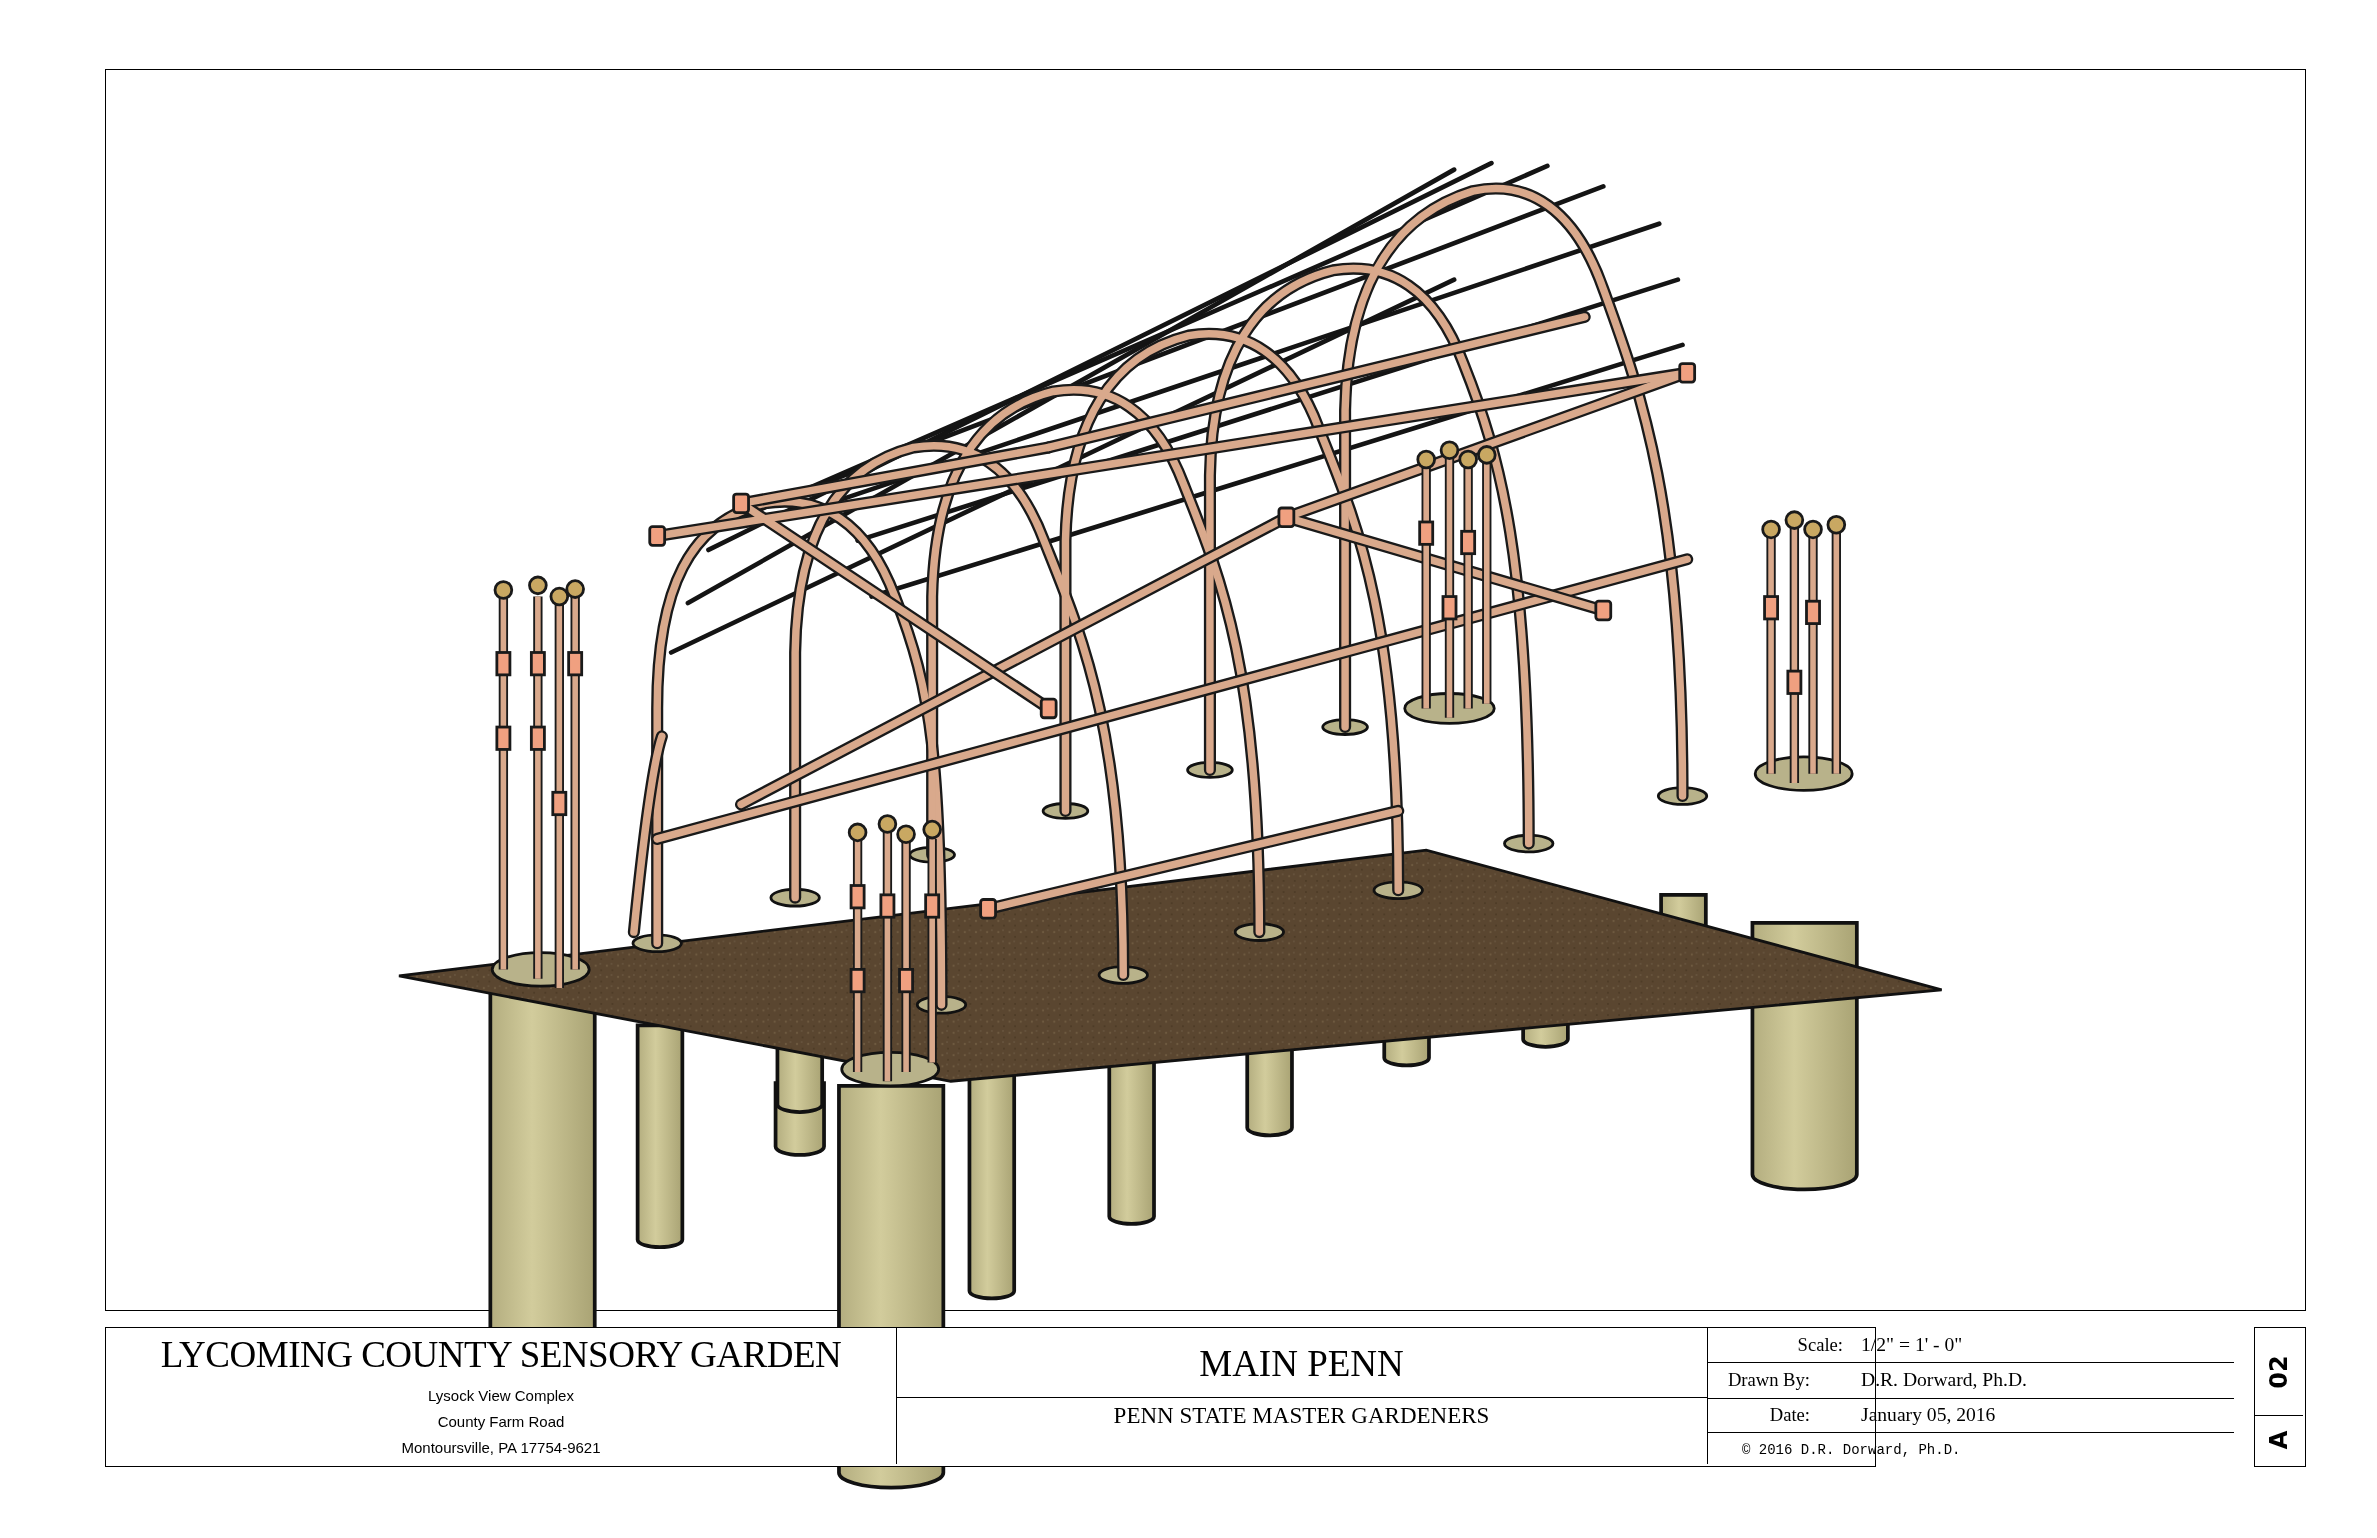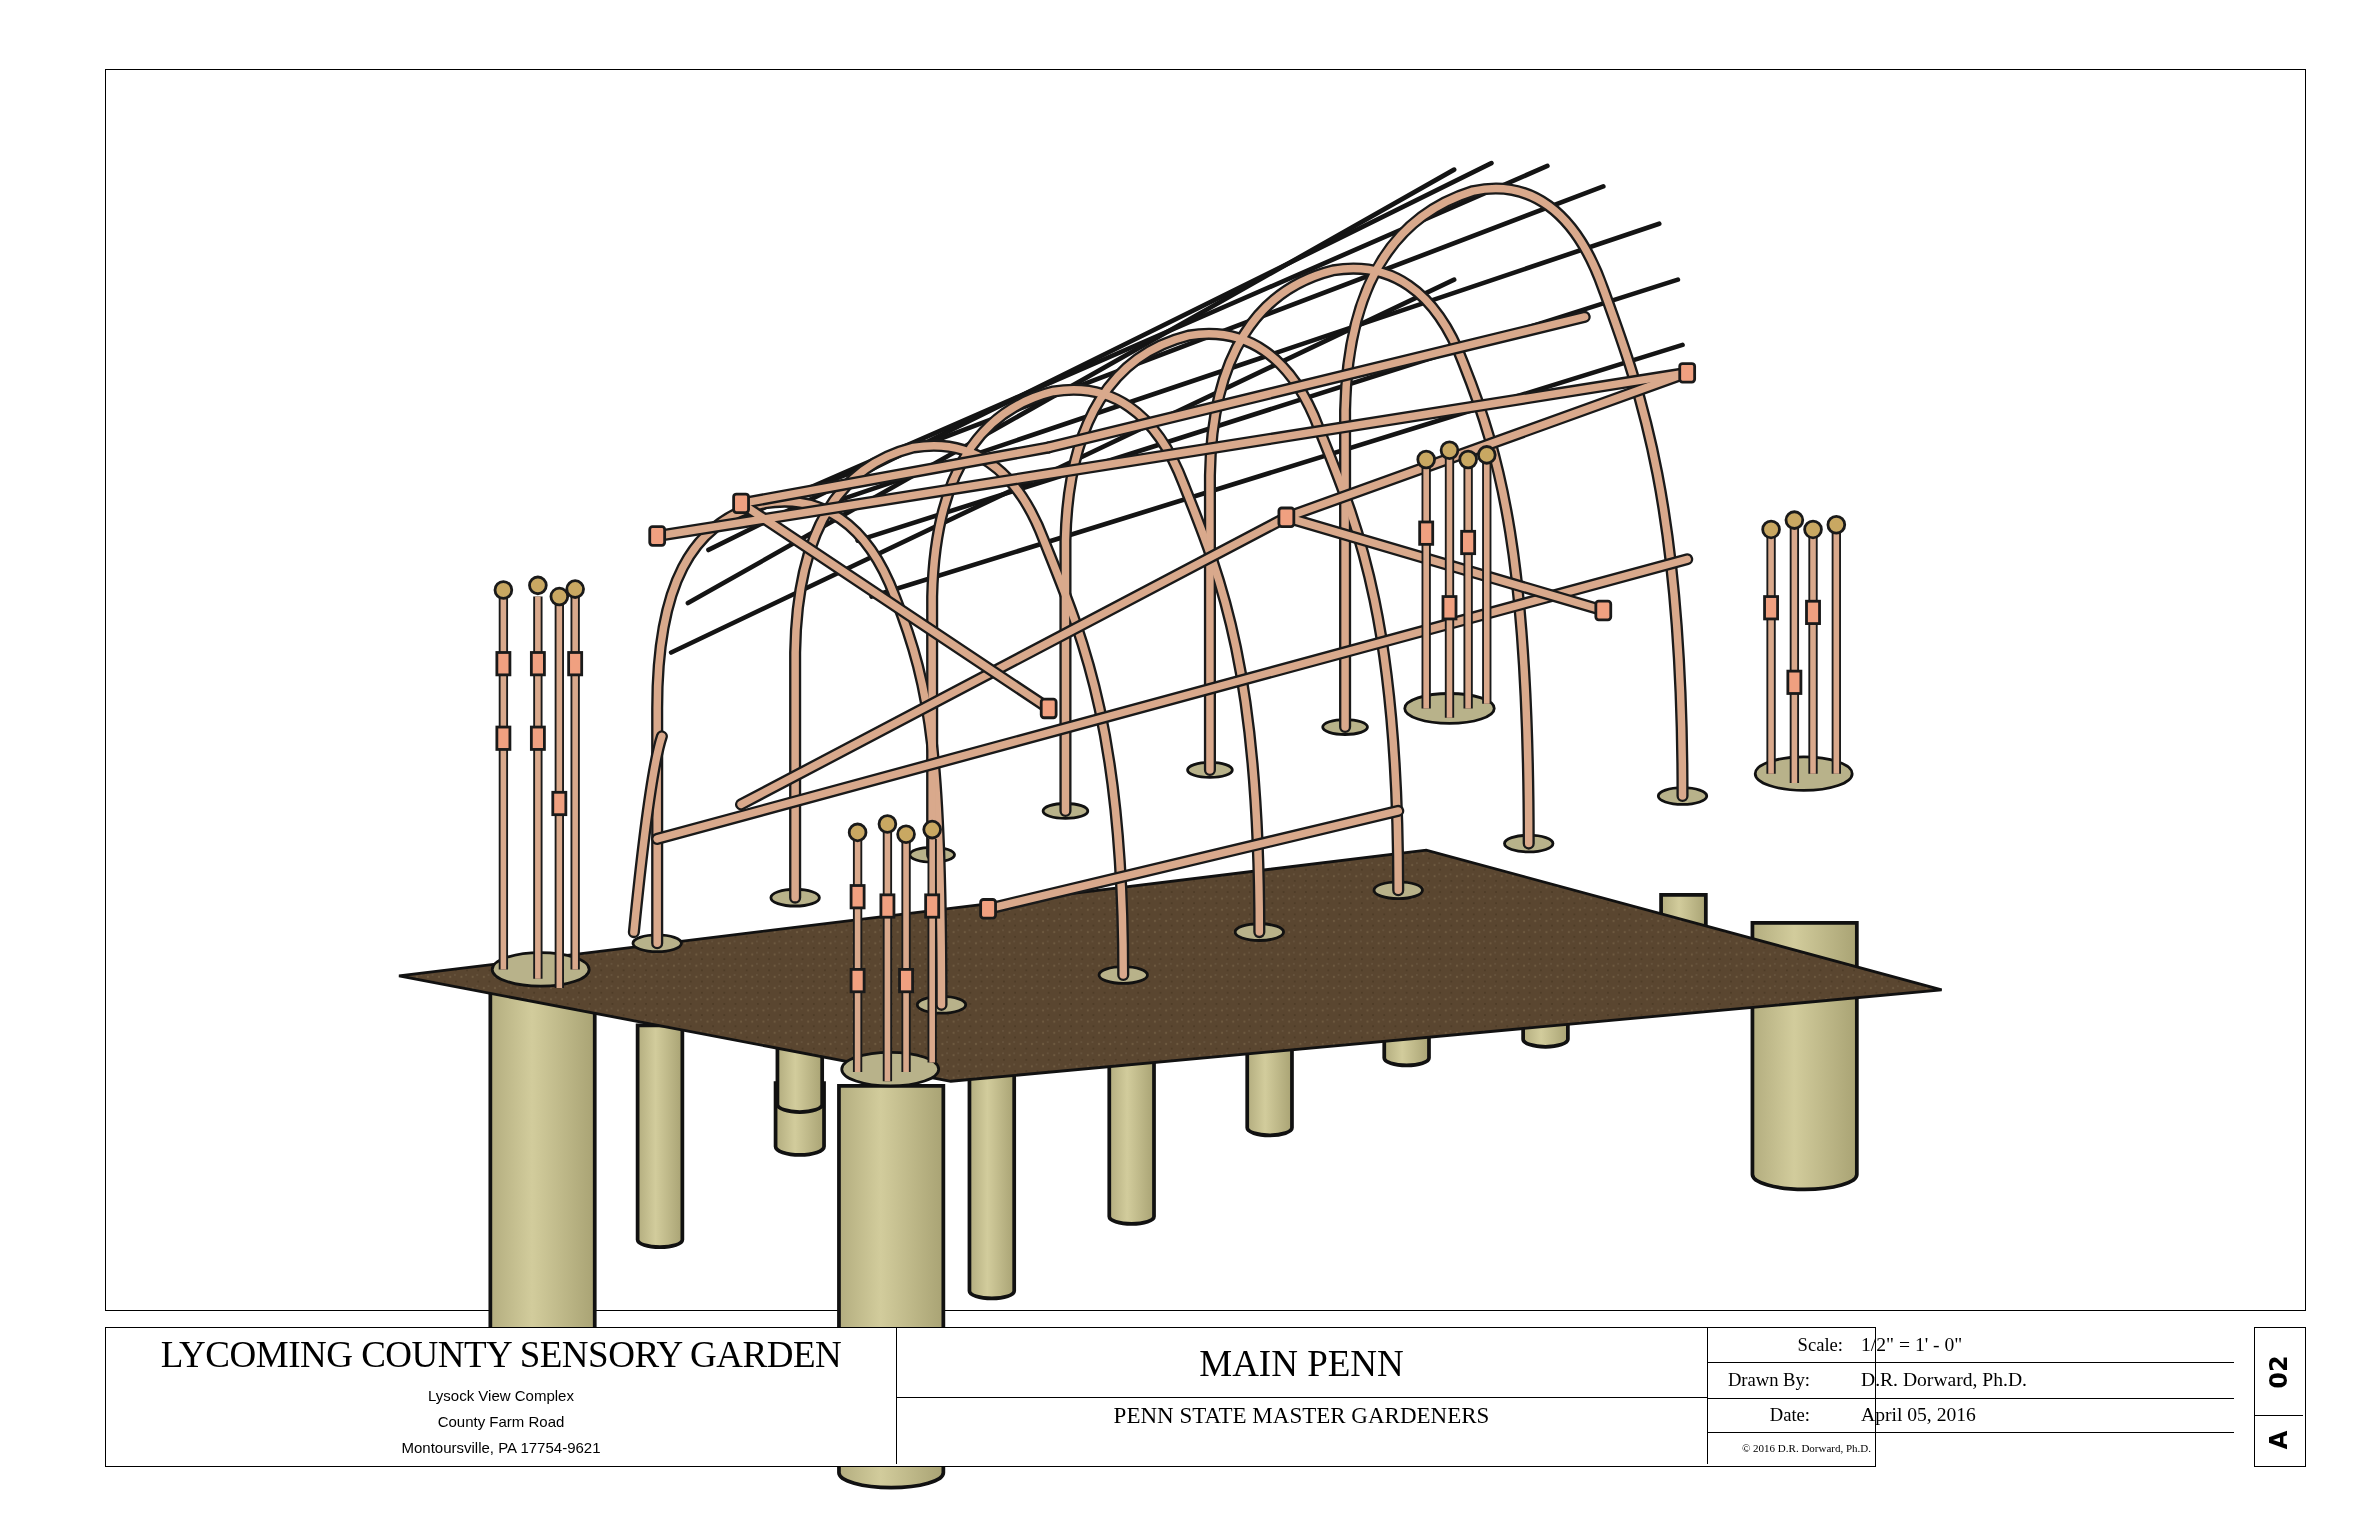--- a/index.html
+++ b/index.html
@@ -11,21 +11,21 @@
   .tb { position:absolute; border:1.9px solid #000; box-sizing:border-box; background:#fff; }
   .cell { position:absolute; box-sizing:border-box; }
   .t-center { display:flex; align-items:center; justify-content:center; text-align:center; }
   .proj-title { font-size:37px; letter-spacing:-0.5px; font-family:"Liberation Serif",serif; }
   .proj-sub { font-size:15px; line-height:27px; font-family:Liberation Sans, sans-serif; }
   .view-title { font-size:37px; font-family:"Liberation Serif",serif; }
   .org { font-size:23px; font-family:"Liberation Serif",serif; }
   .url { font-size:19.6px; font-family:"Liberation Serif",serif; }
   .lbl { font-size:18.6px; font-family:"Liberation Serif",serif; }
   .val { font-size:19.6px; font-family:"Liberation Serif",serif; }
-  .copy { font-size:11px; font-family:Liberation Serif, serif; }
+  .copy { font-size:14px; font-family:Liberation Mono, monospace; }
   .hline { position:absolute; height:0; border-top:1.4px solid #000; }
   .vline { position:absolute; width:0; border-left:1.4px solid #000; }
   .rot { transform:rotate(-90deg); font-family:"DejaVu Sans","Liberation Sans",sans-serif; font-size:24px; font-weight:bold; }
 </style>
 </head>
 <body>
 
 <div class="frame"></div>
 
 <svg class="drawing" viewBox="0 0 2550 1650" xmlns="http://www.w3.org/2000/svg">
@@ -221,21 +221,21 @@
   <div class="vline" style="left:1601px; top:0; height:136px;"></div>
 
   <div class="cell" style="left:1601px; top:0; width:527px; height:136px;">
     <div class="lbl" style="position:absolute; left:0; top:5.6px; width:103px; text-align:right;margin-left:33px;">Scale:</div>
     <div class="val" style="position:absolute; left:154px; top:5.6px;">1/2" = 1' - 0"</div>
     <div class="hline" style="left:0; top:34px; width:527px;"></div>
     <div class="lbl" style="position:absolute; left:0; top:41px; width:103px; text-align:right;">Drawn By:</div>
     <div class="val" style="position:absolute; left:154px; top:41px;">D.R. Dorward, Ph.D.</div>
     <div class="hline" style="left:0; top:70px; width:527px;"></div>
     <div class="lbl" style="position:absolute; left:0; top:76px; width:103px; text-align:right;">Date:</div>
-    <div class="val" style="position:absolute; left:154px; top:76px;">April 05, 2016</div>
+    <div class="val" style="position:absolute; left:154px; top:76px;">January 05, 2016</div>
     <div class="hline" style="left:0; top:104px; width:527px;"></div>
     <div class="copy" style="position:absolute; left:35px; top:114px;">© 2016 D.R. Dorward, Ph.D.</div>
   </div>
 </div>
 
 <div class="tb" style="left:2254px; top:1327px; width:52px; height:140px;">
   <div class="t-center" style="position:absolute; left:0; top:0; width:48px; height:87px;">
     <span class="rot">02</span>
   </div>
   <div class="hline" style="left:0; top:87px; width:48px;"></div>

